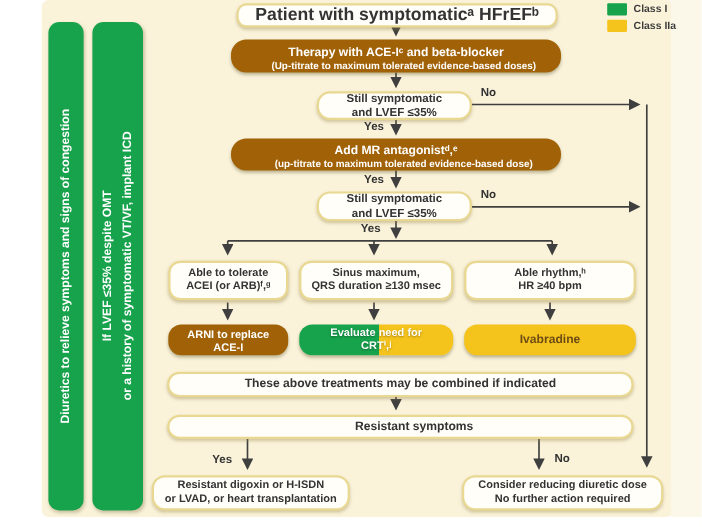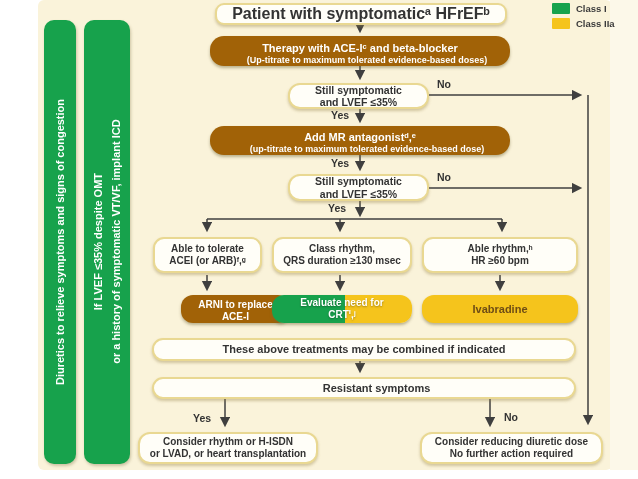--- a/index.html
+++ b/index.html
@@ -110,30 +110,30 @@
     <div>Still symptomatic</div>
     <div>and LVEF ≤35%</div>
   </div>
 
   <div class="box t10" style="left:153px;top:237px;width:109px;height:36px;">
     <div>Able to tolerate</div>
     <div>ACEI (or ARB)ᶠ,ᵍ</div>
   </div>
 
   <div class="box t10" style="left:272px;top:237px;width:140px;height:36px;">
-    <div>Class rhythm,</div>
+    <div>Sinus maximum,</div>
     <div>QRS duration ≥130 msec</div>
   </div>
 
   <div class="box t10" style="left:422px;top:237px;width:156px;height:36px;">
     <div>Able rhythm,ʰ</div>
-    <div>HR ≥60 bpm</div>
+    <div>HR ≥40 bpm</div>
   </div>
 
-  <div class="box gbox t10" style="left:153px;top:295px;width:109px;height:28px;border-radius:12px;margin-left:28px;">
+  <div class="box gbox t10" style="left:153px;top:295px;width:109px;height:28px;border-radius:12px;">
     <div>ARNI to replace</div>
     <div>ACE-I</div>
   </div>
 
   <div class="box splitbox t10" style="left:272px;top:295px;width:140px;height:28px;border-radius:12px;">
     <div>Evaluate need for</div>
     <div>CRTⁱ,ʲ</div>
   </div>
 
   <div class="box ybox t11" style="left:422px;top:295px;width:156px;height:28px;border-radius:12px;">
@@ -142,21 +142,21 @@
 
   <div class="box t11" style="left:152px;top:338px;width:424px;height:23px;">
     <div>These above treatments may be combined if indicated</div>
   </div>
 
   <div class="box t11" style="left:152px;top:377px;width:424px;height:22px;padding-left:25px;">
     <div>Resistant symptoms</div>
   </div>
 
   <div class="box t10" style="left:138px;top:432px;width:180px;height:32px;border-radius:12px;">
-    <div>Consider rhythm or H-ISDN</div>
+    <div>Resistant digoxin or H-ISDN</div>
     <div>or LVAD, or heart transplantation</div>
   </div>
 
   <div class="box t10" style="left:420px;top:432px;width:183px;height:32px;border-radius:12px;">
     <div>Consider reducing diuretic dose</div>
     <div>No further action required</div>
   </div>
 
   <div class="lbl" style="left:331px;top:109px;">Yes</div>
   <div class="lbl" style="left:437px;top:78px;">No</div>

